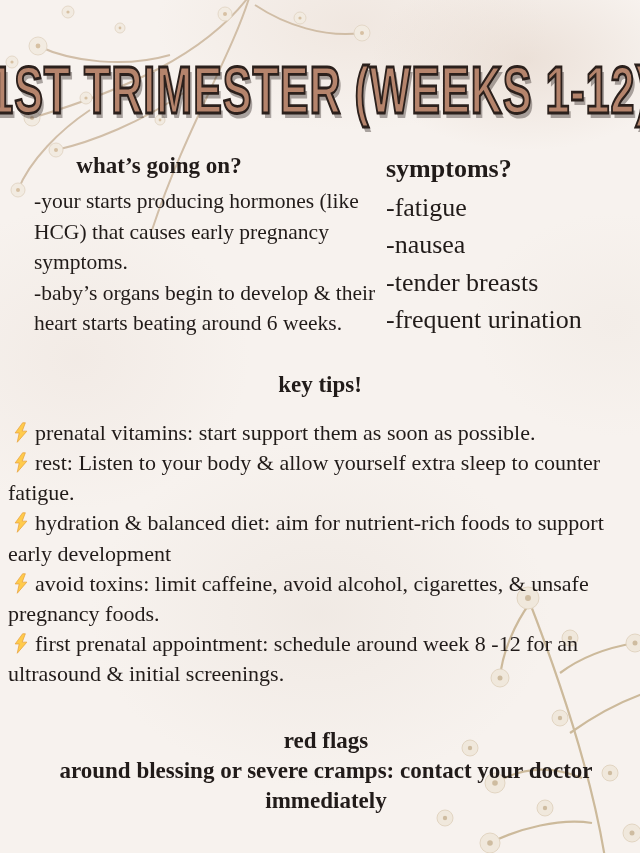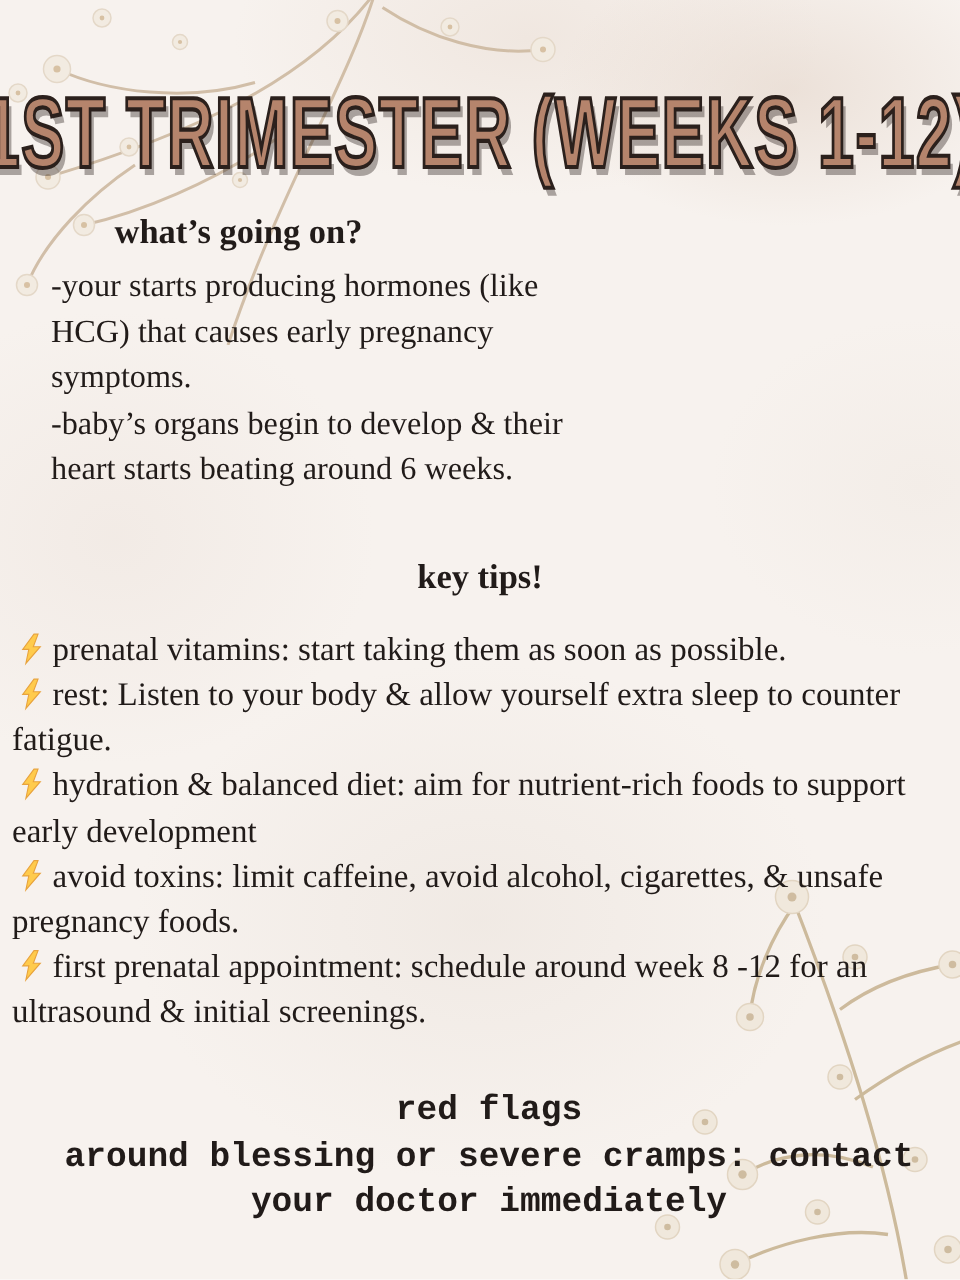--- a/index.html
+++ b/index.html
@@ -30,21 +30,21 @@
   .title {
     font-family:"Liberation Sans", sans-serif;
     font-weight:800; font-size:43px; letter-spacing:1px; white-space:nowrap;
     color:#b5846c;
     -webkit-text-stroke:1.8px #2b201c;
     text-shadow:2.5px 3.5px 0 rgba(43,32,28,0.38);
     transform:scale(1.0,1.55);
   }
 
   .columns {
-    position:absolute; top:142px; left:10px; right:4px;
+    position:absolute; top:153px; left:10px; right:4px;
     display:flex; align-items:flex-end;
   }
   .col-left { width:368px; flex:0 0 368px; }
   .col-left .sec-heading {
     text-align:center; font-weight:700; font-size:23px; margin-bottom:7px;
     padding-right:70px;
   }
   .col-left p { font-size:21.5px; line-height:1.42;margin-left:24px; }
   .col-right { flex:1; padding-left:8px; }
   .col-right .sec-heading { font-weight:700; font-size:26px; margin-bottom:5px; }
@@ -53,21 +53,21 @@
   .key-tips { position:absolute; top:372px; left:8px; right:8px; }
   .key-tips .sec-heading {
     text-align:center; font-weight:700; font-size:23px; margin-bottom:20px;
   }
   .key-tips p { font-size:22px; line-height:1.37; }
   .bolt {
     display:inline-block; width:18px; height:23px;
     vertical-align:-4px; margin:0 5px 0 4px;
   }
 
-  .red-flags { position:absolute; top:726px; left:30px; right:18px; text-align:center;font-family:Liberation Mono, monospace; }
+  .red-flags { position:absolute; top:726px; left:30px; right:18px; text-align:center; }
   .red-flags .sec-heading { font-weight:700; font-size:23px; line-height:1.3; }
   .red-flags .rf-text { font-weight:700; font-size:23px; line-height:1.32; }
 </style>
 </head>
 <body>
 
 <div class="page">
 
   <div class="bg-wash"></div>
 
@@ -152,28 +152,35 @@
   <div class="title-wrap">
     <div class="title">1ST TRIMESTER (WEEKS 1-12)</div>
   </div>
 
   <div class="columns">
     <div class="col-left">
       <div class="sec-heading">what’s going on?</div>
       <p>-your starts producing hormones (like HCG) that causes early pregnancy symptoms.</p>
       <p>-baby’s organs begin to develop &amp; their heart starts beating around 6 weeks.</p>
     </div>
+    <div class="col-right">
+      <div class="sec-heading">symptoms?</div>
+      <div class="sym-item">-fatigue</div>
+      <div class="sym-item">-nausea</div>
+      <div class="sym-item">-tender breasts</div>
+      <div class="sym-item">-frequent urination</div>
+    </div>
   </div>
 
   <div class="key-tips">
     <div class="sec-heading">key tips!</div>
 
     <p><svg class="bolt" viewBox="0 0 24 28">
           <path d="M14.2 1 4.2 14.6h5.4L7 27l12.8-14.8h-6.2L17.8 1z" fill="#ffcb4c" stroke="#e8a33d" stroke-width="1"></path>
-        </svg><span>prenatal vitamins: start taking them as soon as possible.</span></p>
+        </svg><span>prenatal vitamins: start support them as soon as possible.</span></p>
 
     <p><svg class="bolt" viewBox="0 0 24 28">
           <path d="M14.2 1 4.2 14.6h5.4L7 27l12.8-14.8h-6.2L17.8 1z" fill="#ffcb4c" stroke="#e8a33d" stroke-width="1"></path>
         </svg><span>rest: Listen to your body &amp; allow yourself extra sleep to counter fatigue.</span></p>
 
     <p><svg class="bolt" viewBox="0 0 24 28">
           <path d="M14.2 1 4.2 14.6h5.4L7 27l12.8-14.8h-6.2L17.8 1z" fill="#ffcb4c" stroke="#e8a33d" stroke-width="1"></path>
         </svg><span>hydration &amp; balanced diet: aim for nutrient-rich foods to support early development</span></p>
 
     <p><svg class="bolt" viewBox="0 0 24 28">

